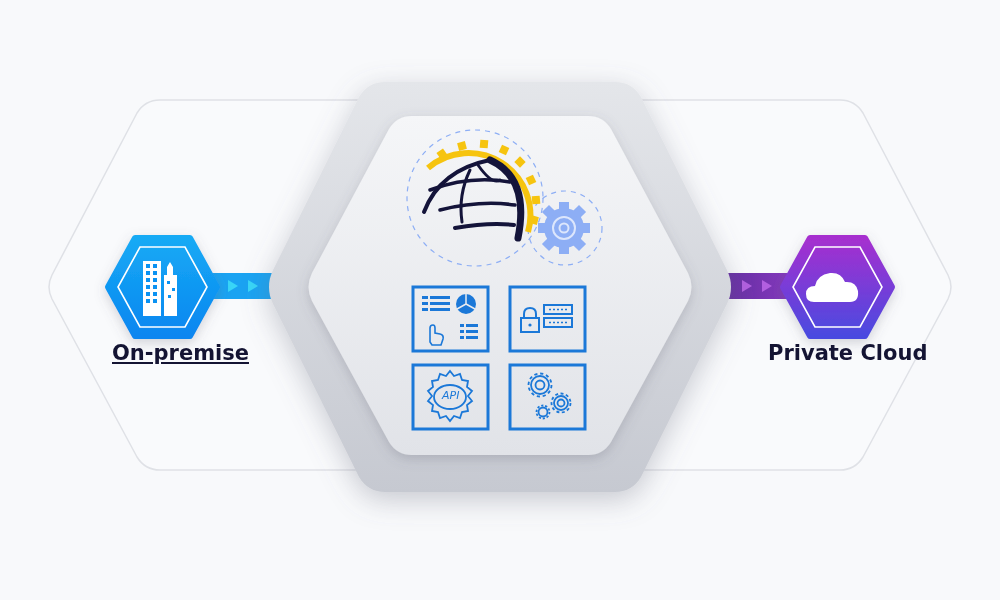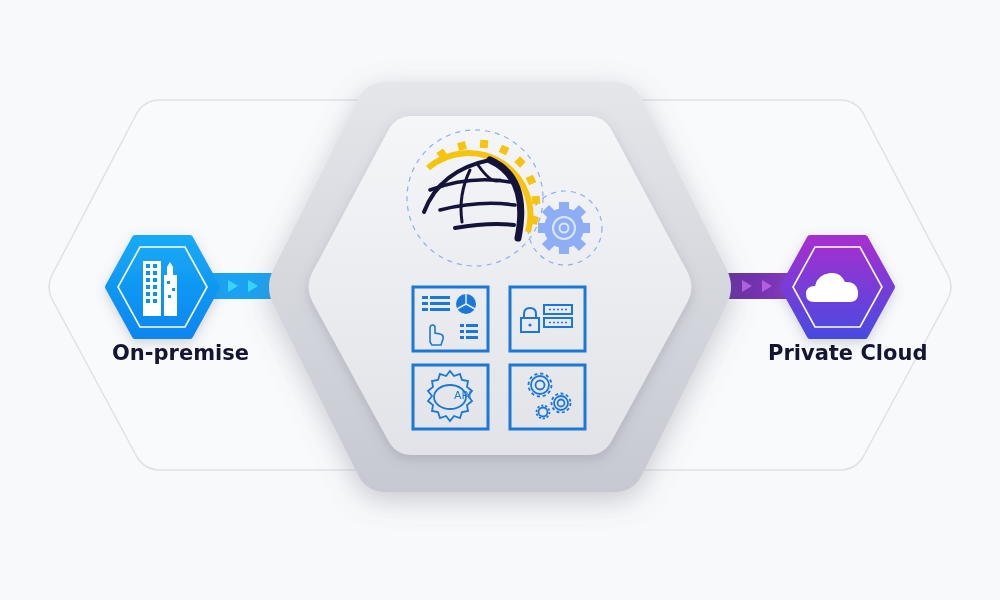--- a/index.html
+++ b/index.html
@@ -1,19 +1,19 @@
 <!DOCTYPE html>
 <html><head>
 <meta charset="utf-8">
 <style>
   html, body { margin: 0; padding: 0; }
   body { width: 1000px; height: 600px; background: #f8f9fb; position: relative; overflow: hidden; font-family: "DejaVu Sans", sans-serif; }
   .layer { position: absolute; left: 0; top: 0; }
   .label { position: absolute; font-family: "DejaVu Sans", sans-serif; font-weight: bold; font-size: 21px; color: #141433; white-space: nowrap; }
-  #lbl-left { left: 112px; top: 341px; }
+  #lbl-left { left: 112px; top: 341px; text-decoration: underline; }
   #lbl-right { left: 768px; top: 341px; }
 </style>
 </head>
 <body>
 
 <svg class="layer" width="1000" height="600" viewBox="0 0 1000 600">
   <defs>
     <linearGradient id="gBlue" x1="0" y1="0" x2="0" y2="1">
       <stop offset="0" stop-color="#16aaf5"></stop>
       <stop offset="1" stop-color="#0a86f0"></stop>
@@ -181,13 +181,13 @@
 
   <g filter="url(#softShadow)">
     <path d="M810,238 L865,238 L892,287 L865,336 L810,336 L783,287 Z" fill="url(#gPurple)" stroke="url(#gPurple)" stroke-width="6" stroke-linejoin="round"></path>
     <path d="M815,247 L860,247 L882,287 L860,327 L815,327 L793,287 Z" fill="none" stroke="#ffffff" stroke-width="1.6"></path>
   </g>
   <path fill="#ffffff" d="M814,302 Q806,302 806,294 Q806,286 815,286 Q817,275 830,273 Q841,272 845,282 Q856,281 858,291 Q859,302 850,302 Z"></path>
 </svg>
 
 <div class="label" id="lbl-left">On-premise</div>
 <div class="label" id="lbl-right">Private Cloud</div>
-<div style="position:absolute;left:454px;top:389px;font-family:'DejaVu Sans',sans-serif;font-size:11px;color:#1b78d8;">API</div>
+<div style="position:absolute;left:442px;top:389px;font-family:'DejaVu Sans',sans-serif;font-size:11px;color:#1b78d8;font-style:italic;">API</div>
 
 </body></html>

